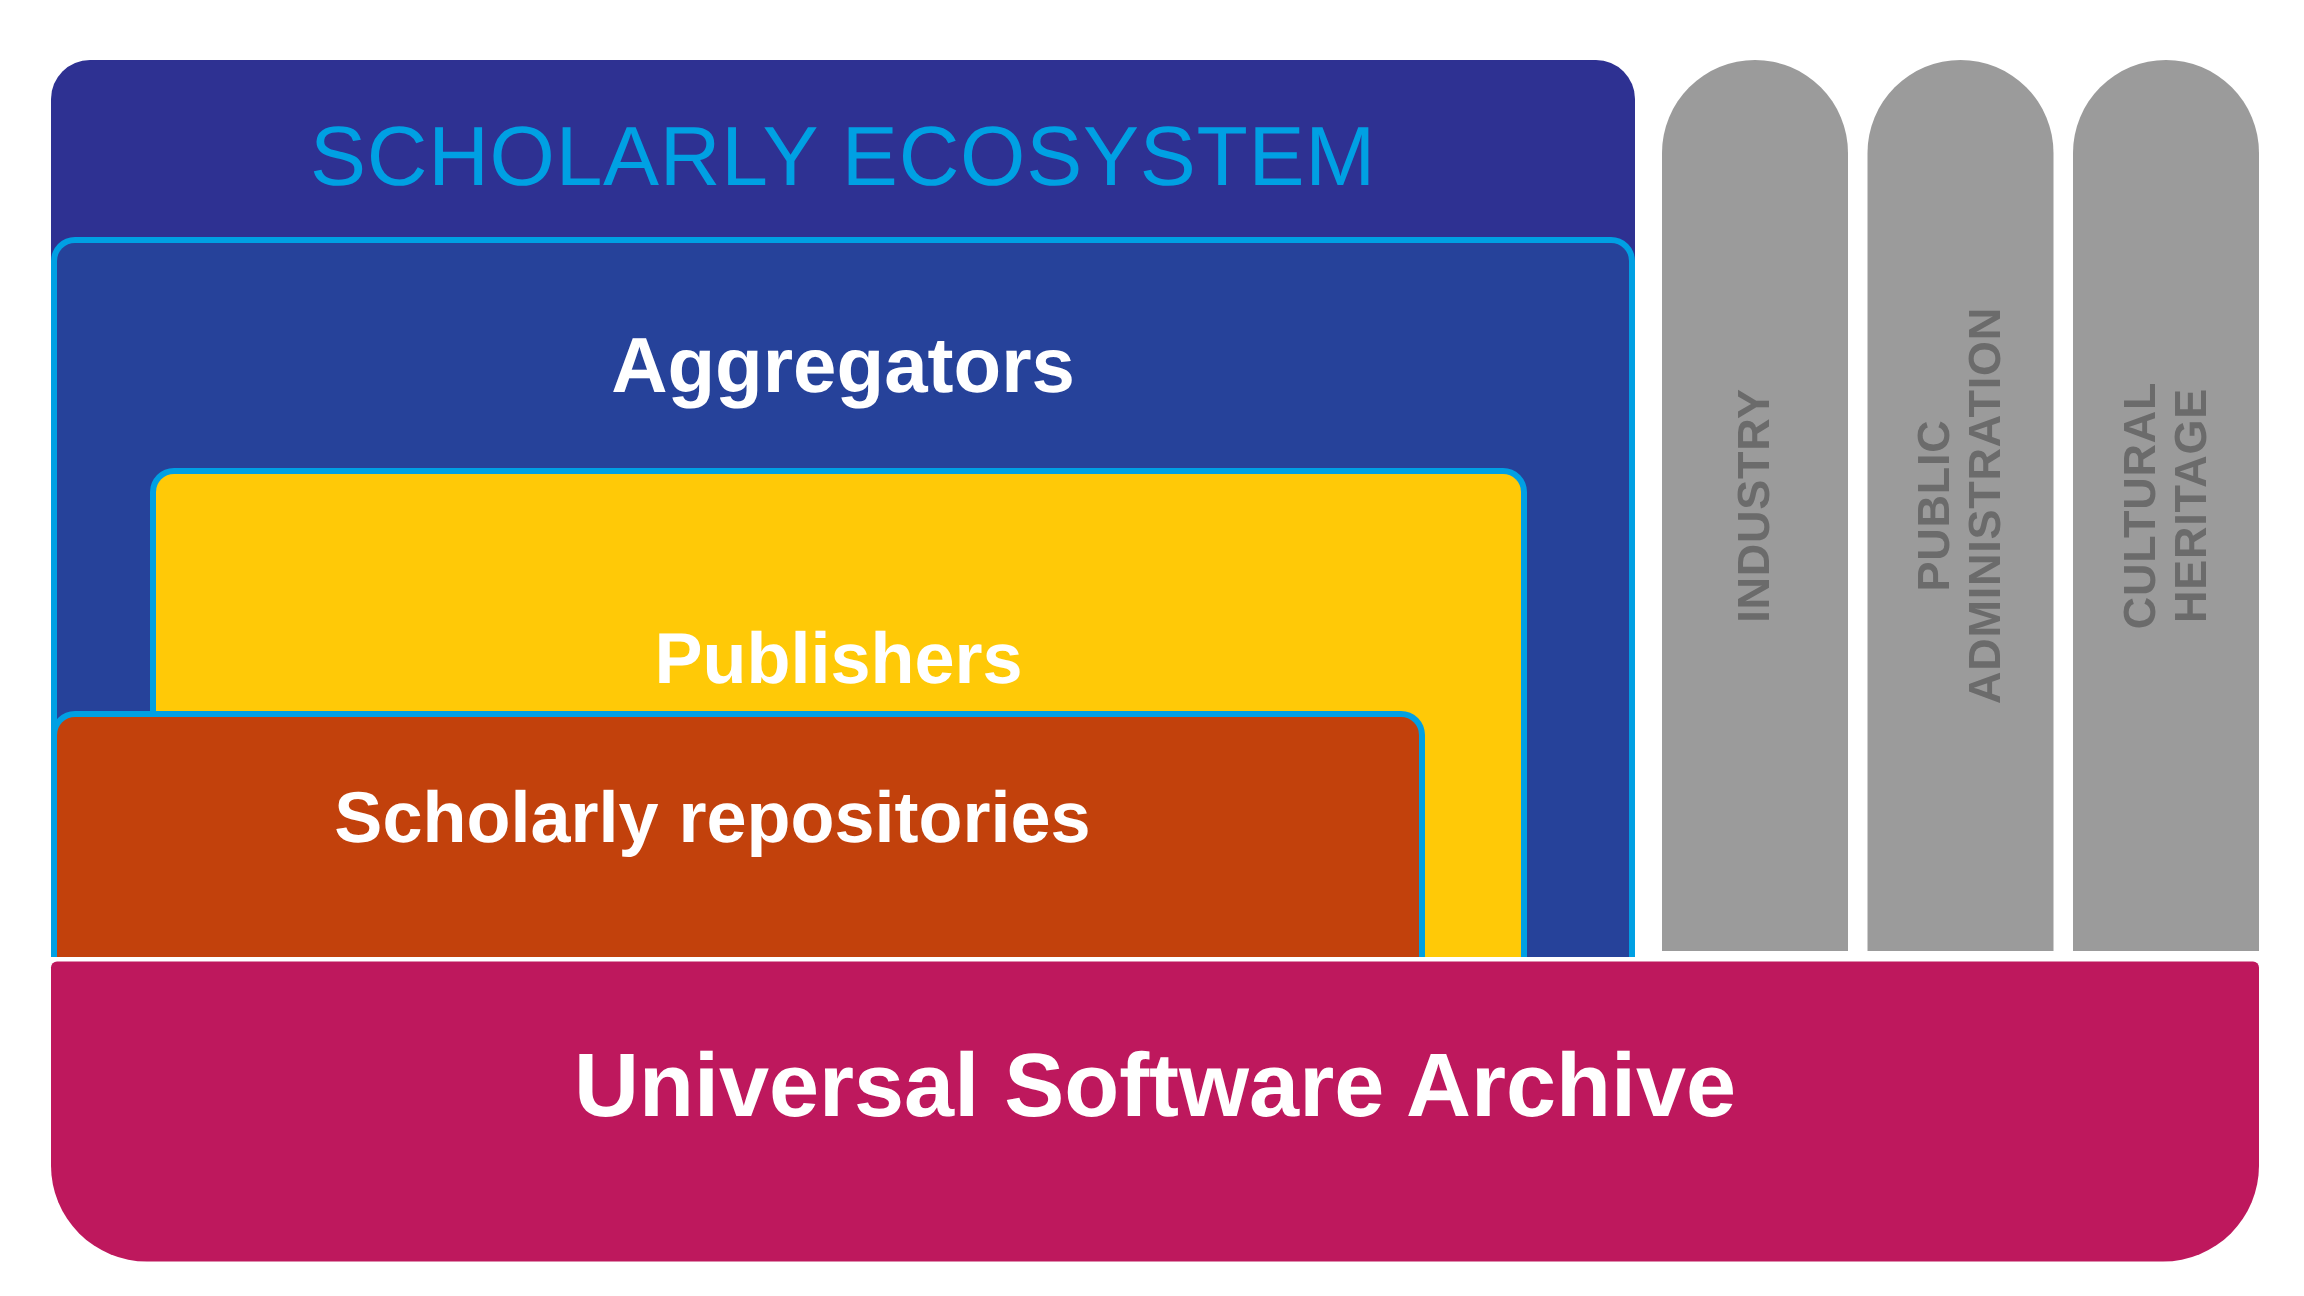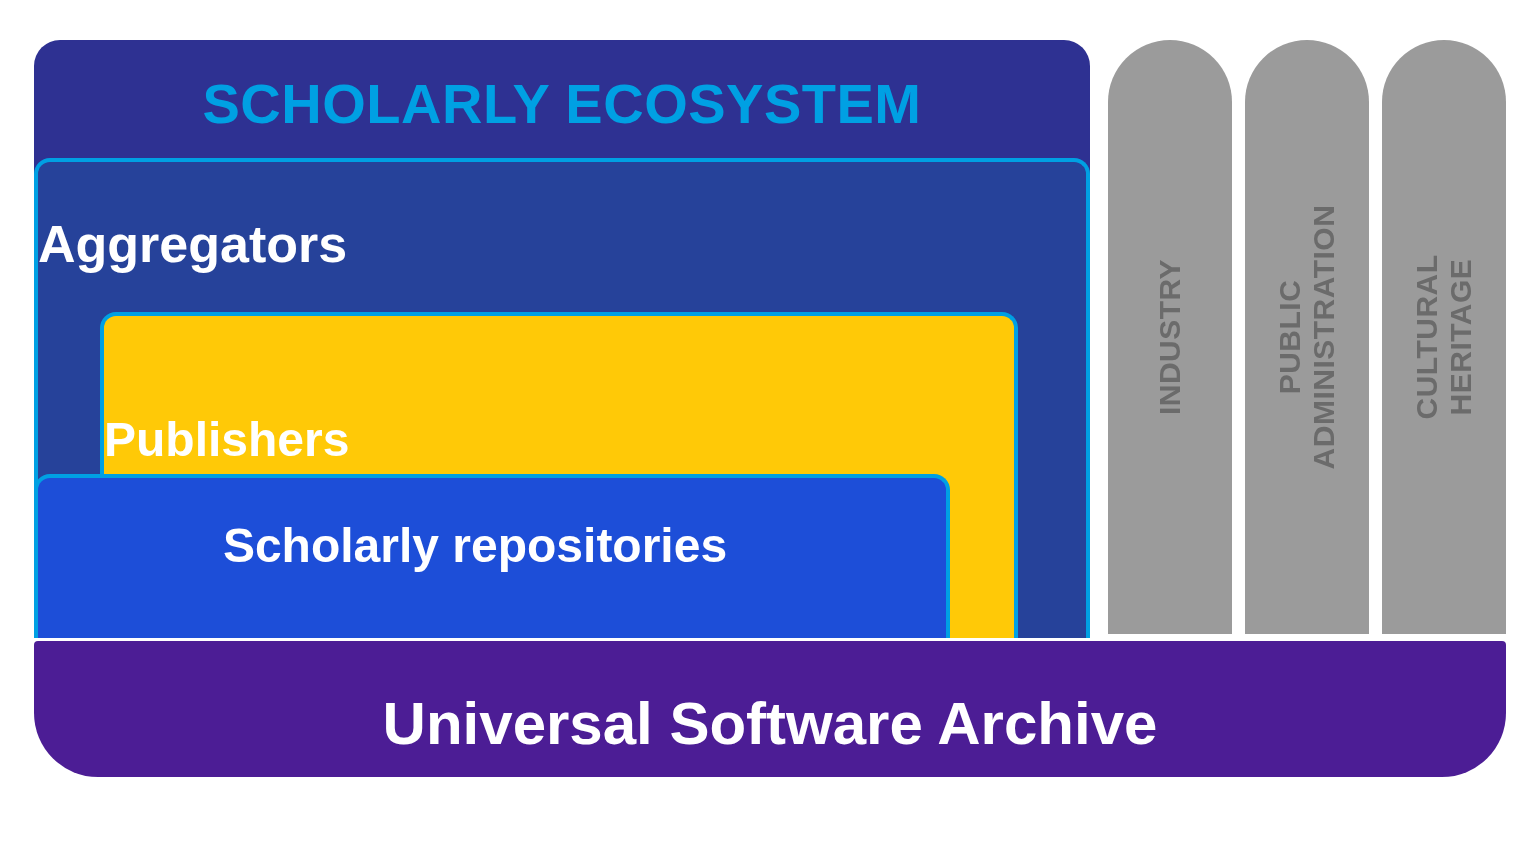--- a/index.html
+++ b/index.html
@@ -34,36 +34,37 @@
   .ecosystem-title {
     position: absolute;
     left: 34px;
     top: 62px;
     width: 1056px;
     height: 84px;
     line-height: 84px;
     text-align: center;
     color: #00A0E3;
     font-size: 56px;
-    font-weight: bold;
+    font-weight: normal;
     letter-spacing: 0.5px;
     white-space: nowrap;
   }
 
   
   .layer {
     position: absolute;
     box-sizing: border-box;
     border: 4px solid #00A0E3;
     border-bottom: none;
   }
   .layer-label {
     position: absolute;
     left: 0;
     width: 100%;
+    text-align: center;
     color: #ffffff;
     font-weight: bold;
     white-space: nowrap;
   }
 
   
   .layer-aggregators {
     left: 34px;
     top: 158px;
     width: 1056px;
@@ -90,21 +91,21 @@
     font-size: 48px;
     margin-top: 46px;
   }
 
   
   .layer-repositories {
     left: 34px;
     top: 474px;
     width: 916px;
     height: 164px;
-    background: #1d4ed8;
+    background: #c2410c;
     border-radius: 16px 16px 0 0;
   }
   .layer-repositories .layer-label {
     top: 40px;
     font-size: 48px;
     text-align: center;
     padding-right: 34px;
     width: calc(100% - 34px);
   }
 
@@ -134,22 +135,22 @@
     text-align: center;
     white-space: nowrap;
   }
 
   
   .archive-bar {
     position: absolute;
     left: 34px;
     top: 641px;
     width: 1472px;
-    height: 136px;
-    background: #4c1d95;
+    height: 200px;
+    background: #be185d;
     border-radius: 4px 4px 64px 64px;
     text-decoration: underline;
   }
   .archive-label {
     position: absolute;
     left: 0;
     top: 48px;
     width: 100%;
     text-align: center;
     color: #ffffff;

